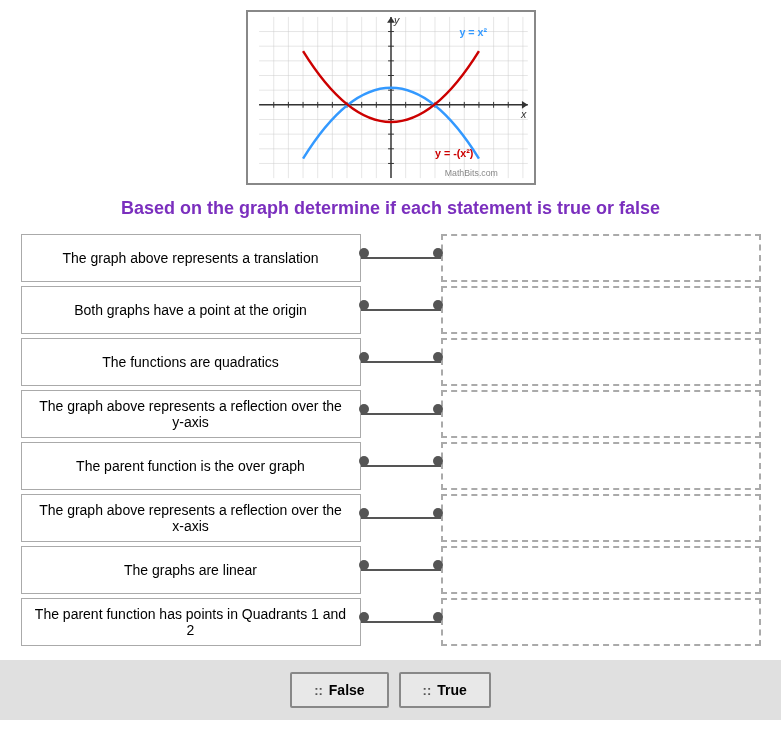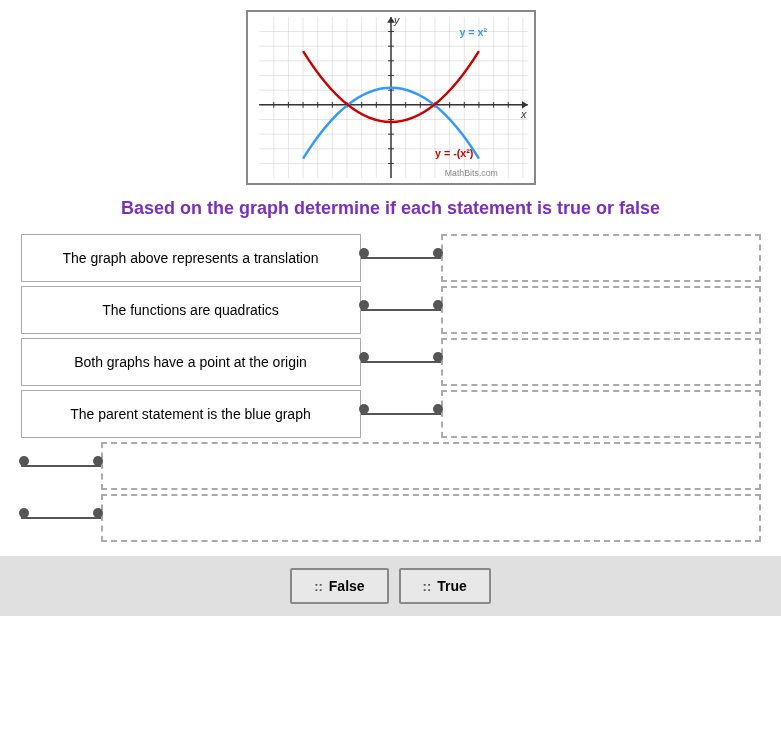--- a/index.html
+++ b/index.html
@@ -240,59 +240,81 @@
         <div class="statement-box">The graph above represents a translation</div>
         <div class="connector">
     <div class="connector-line" style="position:relative; width:100%; height:2px; background:#555; display:flex; align-items:center;">
       <div class="connector-dot-left" style="width:10px;height:10px;border-radius:50%;background:#555;position:absolute;left:-2px;top:-4px;"></div>
       <div class="connector-dot-right" style="width:10px;height:10px;border-radius:50%;background:#555;position:absolute;right:-2px;top:-4px;"></div>
     </div>
   </div>
         <div class="drop-area"></div>
       </div>
       <div class="row">
+        <div class="statement-box">Both graphs have a point at the origin</div>
+        <div class="connector">
+    <div class="connector-line" style="position:relative; width:100%; height:2px; background:#555; display:flex; align-items:center;">
+      <div class="connector-dot-left" style="width:10px;height:10px;border-radius:50%;background:#555;position:absolute;left:-2px;top:-4px;"></div>
+      <div class="connector-dot-right" style="width:10px;height:10px;border-radius:50%;background:#555;position:absolute;right:-2px;top:-4px;"></div>
+    </div>
+  </div>
+        <div class="drop-area"></div>
+      </div>
+      <div class="row">
         <div class="statement-box">The functions are quadratics</div>
         <div class="connector">
     <div class="connector-line" style="position:relative; width:100%; height:2px; background:#555; display:flex; align-items:center;">
       <div class="connector-dot-left" style="width:10px;height:10px;border-radius:50%;background:#555;position:absolute;left:-2px;top:-4px;"></div>
       <div class="connector-dot-right" style="width:10px;height:10px;border-radius:50%;background:#555;position:absolute;right:-2px;top:-4px;"></div>
     </div>
   </div>
         <div class="drop-area"></div>
       </div>
       <div class="row">
-        <div class="statement-box">Both graphs have a point at the origin</div>
-        <div class="connector">
-    <div class="connector-line" style="position:relative; width:100%; height:2px; background:#555; display:flex; align-items:center;">
-      <div class="connector-dot-left" style="width:10px;height:10px;border-radius:50%;background:#555;position:absolute;left:-2px;top:-4px;"></div>
-      <div class="connector-dot-right" style="width:10px;height:10px;border-radius:50%;background:#555;position:absolute;right:-2px;top:-4px;"></div>
-    </div>
-  </div>
-        <div class="drop-area"></div>
-      </div>
-      <div class="row">
-        <div class="statement-box">The parent statement is the blue graph</div>
-        <div class="connector">
-    <div class="connector-line" style="position:relative; width:100%; height:2px; background:#555; display:flex; align-items:center;">
-      <div class="connector-dot-left" style="width:10px;height:10px;border-radius:50%;background:#555;position:absolute;left:-2px;top:-4px;"></div>
-      <div class="connector-dot-right" style="width:10px;height:10px;border-radius:50%;background:#555;position:absolute;right:-2px;top:-4px;"></div>
-    </div>
-  </div>
-        <div class="drop-area"></div>
-      </div>
-      <div class="row">
-        <div class="connector">
-    <div class="connector-line" style="position:relative; width:100%; height:2px; background:#555; display:flex; align-items:center;">
-      <div class="connector-dot-left" style="width:10px;height:10px;border-radius:50%;background:#555;position:absolute;left:-2px;top:-4px;"></div>
-      <div class="connector-dot-right" style="width:10px;height:10px;border-radius:50%;background:#555;position:absolute;right:-2px;top:-4px;"></div>
-    </div>
-  </div>
-        <div class="drop-area"></div>
-      </div>
-      <div class="row">
+        <div class="statement-box">The graph above represents a reflection over the y-axis</div>
+        <div class="connector">
+    <div class="connector-line" style="position:relative; width:100%; height:2px; background:#555; display:flex; align-items:center;">
+      <div class="connector-dot-left" style="width:10px;height:10px;border-radius:50%;background:#555;position:absolute;left:-2px;top:-4px;"></div>
+      <div class="connector-dot-right" style="width:10px;height:10px;border-radius:50%;background:#555;position:absolute;right:-2px;top:-4px;"></div>
+    </div>
+  </div>
+        <div class="drop-area"></div>
+      </div>
+      <div class="row">
+        <div class="statement-box">The parent function is the over graph</div>
+        <div class="connector">
+    <div class="connector-line" style="position:relative; width:100%; height:2px; background:#555; display:flex; align-items:center;">
+      <div class="connector-dot-left" style="width:10px;height:10px;border-radius:50%;background:#555;position:absolute;left:-2px;top:-4px;"></div>
+      <div class="connector-dot-right" style="width:10px;height:10px;border-radius:50%;background:#555;position:absolute;right:-2px;top:-4px;"></div>
+    </div>
+  </div>
+        <div class="drop-area"></div>
+      </div>
+      <div class="row">
+        <div class="statement-box">The graph above represents a reflection over the x-axis</div>
+        <div class="connector">
+    <div class="connector-line" style="position:relative; width:100%; height:2px; background:#555; display:flex; align-items:center;">
+      <div class="connector-dot-left" style="width:10px;height:10px;border-radius:50%;background:#555;position:absolute;left:-2px;top:-4px;"></div>
+      <div class="connector-dot-right" style="width:10px;height:10px;border-radius:50%;background:#555;position:absolute;right:-2px;top:-4px;"></div>
+    </div>
+  </div>
+        <div class="drop-area"></div>
+      </div>
+      <div class="row">
+        <div class="statement-box">The graphs are linear</div>
+        <div class="connector">
+    <div class="connector-line" style="position:relative; width:100%; height:2px; background:#555; display:flex; align-items:center;">
+      <div class="connector-dot-left" style="width:10px;height:10px;border-radius:50%;background:#555;position:absolute;left:-2px;top:-4px;"></div>
+      <div class="connector-dot-right" style="width:10px;height:10px;border-radius:50%;background:#555;position:absolute;right:-2px;top:-4px;"></div>
+    </div>
+  </div>
+        <div class="drop-area"></div>
+      </div>
+      <div class="row">
+        <div class="statement-box">The parent function has points in Quadrants 1 and 2</div>
         <div class="connector">
     <div class="connector-line" style="position:relative; width:100%; height:2px; background:#555; display:flex; align-items:center;">
       <div class="connector-dot-left" style="width:10px;height:10px;border-radius:50%;background:#555;position:absolute;left:-2px;top:-4px;"></div>
       <div class="connector-dot-right" style="width:10px;height:10px;border-radius:50%;background:#555;position:absolute;right:-2px;top:-4px;"></div>
     </div>
   </div>
         <div class="drop-area"></div>
       </div>
     </div>
 

